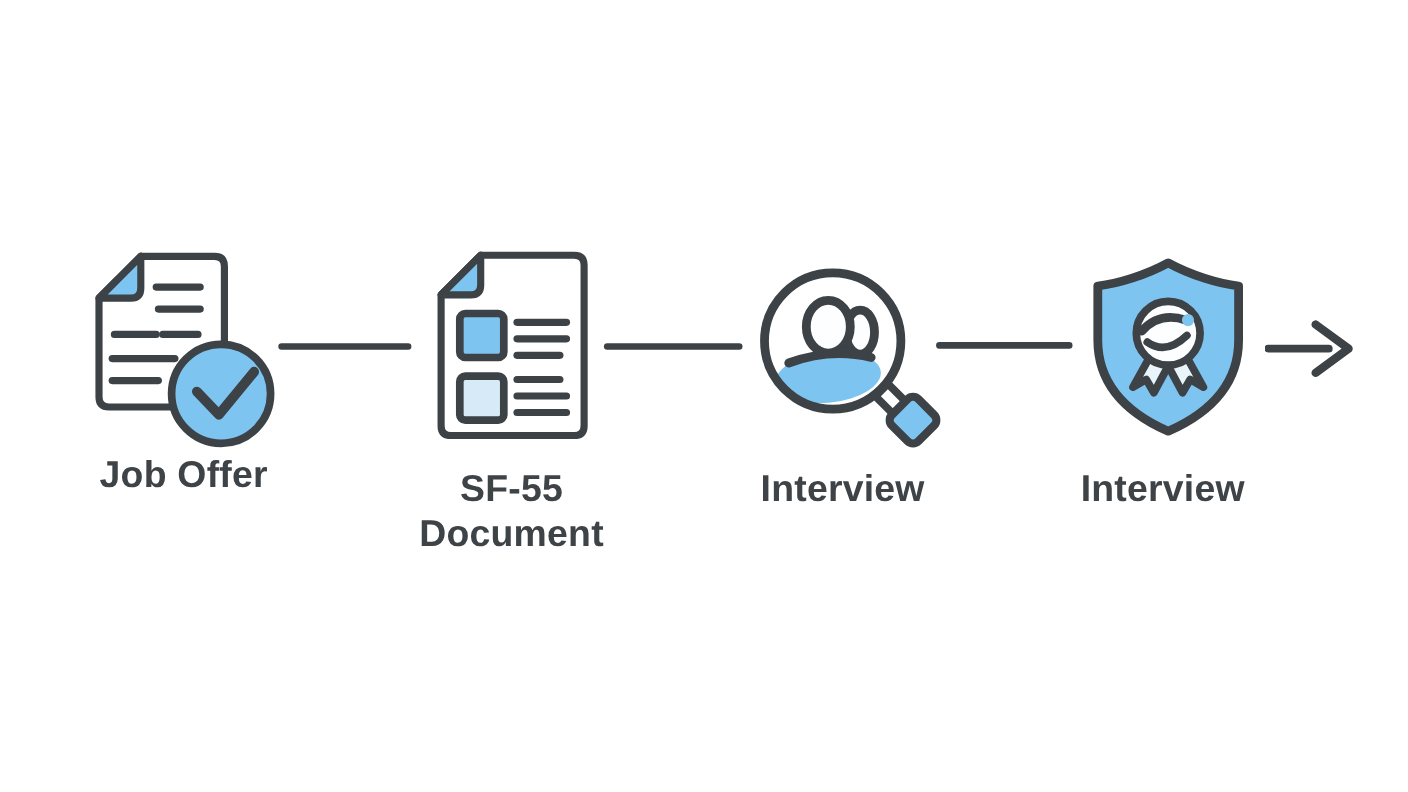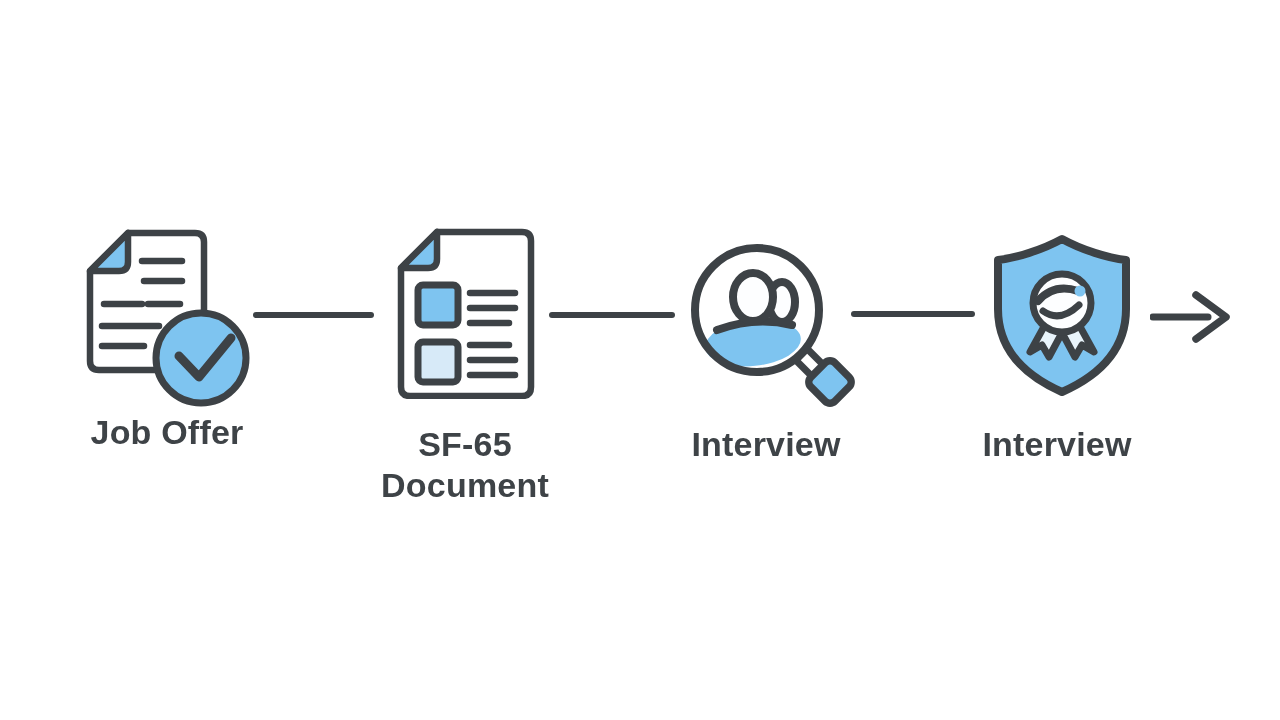--- a/index.html
+++ b/index.html
@@ -85,17 +85,17 @@
     <circle class="f-blue" cx="90" cy="58" r="5.5"></circle>
     <path class="s" stroke-width="7" d="M 53,78 Q 70,90 89,72"></path>
   </svg>
 
   <svg class="icon" style="left:1150px;top:287px;" width="80" height="60" viewBox="0 0 80 60">
     <path class="s" stroke-width="7" d="M 3,30 H 58"></path>
     <path class="s" stroke-width="7.5" d="M 46,8 L 76,30 L 46,52"></path>
   </svg>
 
   <div class="step-label" style="left:57px;top:412px;">Job Offer</div>
-  <div class="step-label" style="left:355px;top:424px;">SF-65 Document</div>
+  <div class="step-label" style="left:355px;top:424px;">SF-55 Document</div>
   <div class="step-label" style="left:656px;top:424px;">Interview</div>
   <div class="step-label" style="left:947px;top:424px;">Interview</div>
 
 </div>
 
 </body></html>

